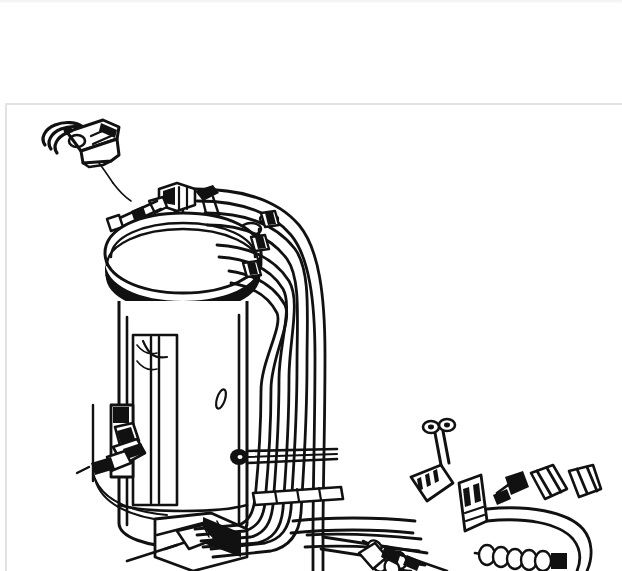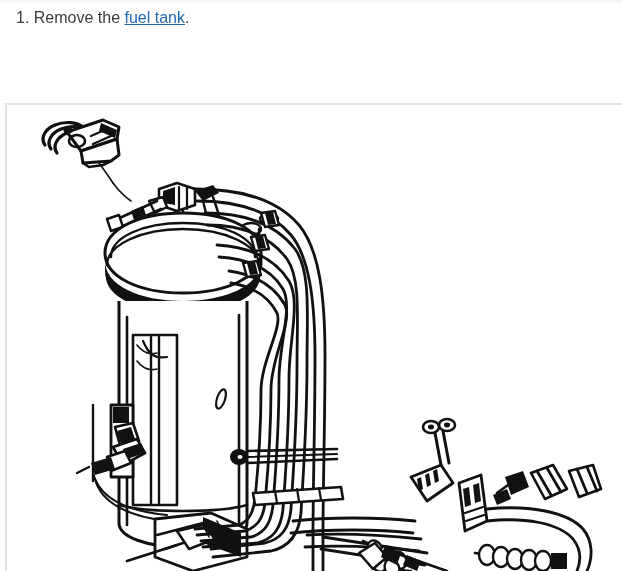--- a/index.html
+++ b/index.html
@@ -78,24 +78,20 @@
   .fill-w { fill: #ffffff; stroke: #111111; stroke-linejoin: round; }
 </style>
 </head>
 <body>
 
 <div class="page">
 
   <div class="top-strip"></div>
 
   <ul class="steps">
-    <li class="step">
-      <span class="step-num">1.</span>
-      <span>Remove the </span><a class="lnk" href="#">fuel tank</a><span>.</span>
-    </li>
   </ul>
 
   <div class="fig-box">
     <svg class="fig-svg" width="615" height="466" viewBox="0 0 615 466" aria-label="Line-art diagram of fuel pump module assembly with FTP sensor connector, reservoir body, springs, and four fuel/vapor hoses routed to quick-connect fittings and a retaining bracket">
 
       <g>
         <path class="ln" stroke-width="3.2" d="M38,40 C33,33 38,24 48,20 C58,16 70,17 76,22"></path>
         <path class="ln" stroke-width="3.2" d="M44,44 C39,37 44,28 54,24 C64,20 76,21 82,26"></path>
         <path class="ln" stroke-width="3.2" d="M50,48 C45,41 50,32 60,28 C70,24 82,25 88,30"></path>
         <path class="fill-w" stroke-width="3" d="M60,27 L96,15 L112,22 L110,34 L74,46 Z"></path>

